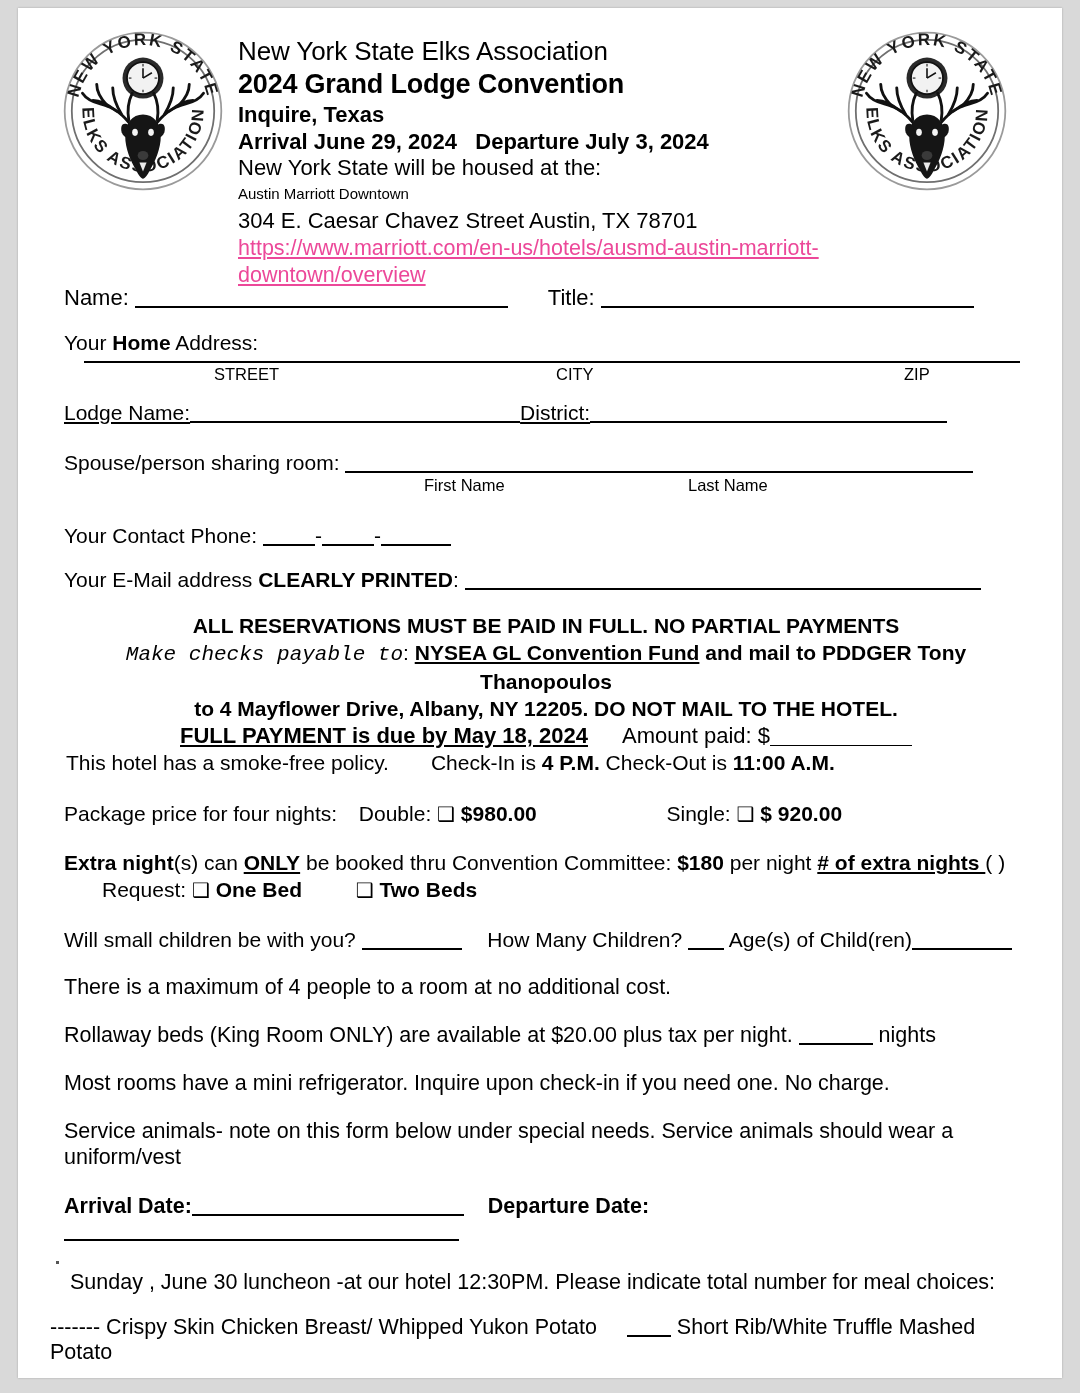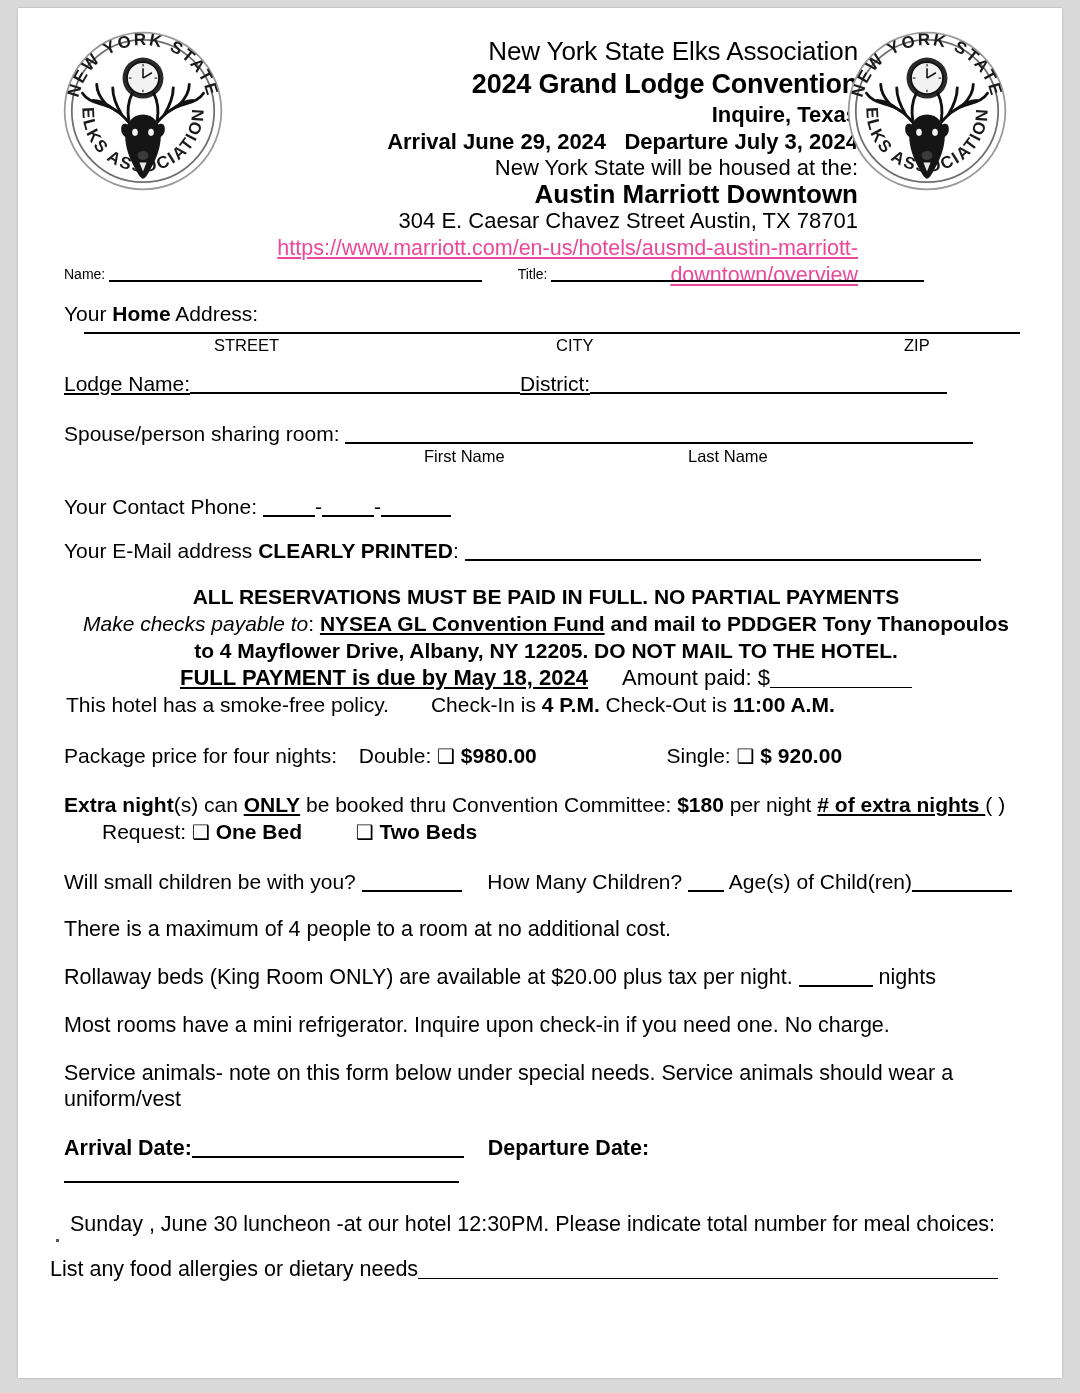--- a/index.html
+++ b/index.html
@@ -37,21 +37,21 @@
   }
   .logo.left  { left: 36px; }
   .logo.right { left: 820px; }
   .logo svg { width: 100%; height: 100%; display: block; }
 
   .title-block {
     position: absolute;
     left: 220px;
     top: 28px;
     width: 620px;
-    text-align: right;
+    text-align: left;
     color: #000;
   }
   .t-org {
     font-size: 26px;
     line-height: 31px;
     font-weight: 400;
     letter-spacing: -0.1px;
   }
   .t-conv {
     font-size: 27px;
@@ -69,23 +69,23 @@
     line-height: 27px;
     font-weight: bold;
     white-space: pre;
   }
   .t-housed {
     font-size: 22px;
     line-height: 26px;
     font-weight: 400;
   }
   .t-hotel {
-    font-size: 26px;
+    font-size: 15px;
     line-height: 26px;
-    font-weight: 700;
+    font-weight: 400;
   }
   .t-addr {
     font-size: 22px;
     line-height: 27px;
     font-weight: 400;
   }
   .t-url {
     display: block;
     margin-top: 1px;
     font-size: 21.5px;
@@ -98,33 +98,33 @@
   
   .form {
     position: relative;
     padding: 0 34px 0 46px;
     font-size: 21px;
     color: #000;
   }
   .row { position: relative; }
   b, .b { font-weight: bold; }
   .u { text-decoration: underline; text-underline-offset: 2px; }
-  .ital { font-style: italic; }
+  .ital { font-style: italic; font-family: Liberation Mono, monospace; }
 
   
   .blank {
     display: inline-block;
     border-bottom: 2px solid #000;
     vertical-align: -3px;
     height: 17px;
   }
   .blank.thin { border-bottom-width: 1.5px; }
   .chk { font-size: 20px; vertical-align: 0px; }
 
-  .line-name { font-size: 14px; }
+  .line-name { margin-top: 22px; font-size: 22px; }
   .addr-rule {
     margin-top: 6px;
     margin-left: 20px;
     margin-right: 8px;
     border-bottom: 2px solid #000;
     height: 0;
   }
   .addr-hints {
     position: relative;
     height: 20px;
@@ -370,19 +370,26 @@
     <div class="para">Service animals- note on this form below under special needs. Service animals should wear a uniform/vest</div>
 
     <div class="row" style="margin-top:24px; font-size:21.5px">
       <span class="b">Arrival Date:</span><span class="blank" style="width:272px"></span>
       <span style="display:inline-block;width:12px"></span>
       <span class="b">Departure Date:</span><span class="blank" style="width:395px"></span>
     </div>
 
     <div class="row" style="margin-top:26px; padding-left:6px; font-size:21.5px">Sunday , June 30 luncheon -at our hotel 12:30PM.  Please indicate total number for meal choices:</div>
 
+    <div class="mealrow" style="margin-left:-14px">
+      <span>-------</span>
+      <span>Crispy Skin Chicken Breast/ Whipped Yukon Potato</span>
+      <span style="display:inline-block;width:18px"></span>
+      <span class="blank" style="width:44px"></span>
+      <span>Short Rib/White Truffle Mashed Potato</span>
+    </div>
 
     <div class="row" style="margin-top:20px; margin-left:-14px; font-size:21.5px">
       <span>List any food allergies or dietary needs</span><span class="blank thin" style="width:580px"></span>
     </div>
 
   </div>
 </div>
 
 </body></html>

